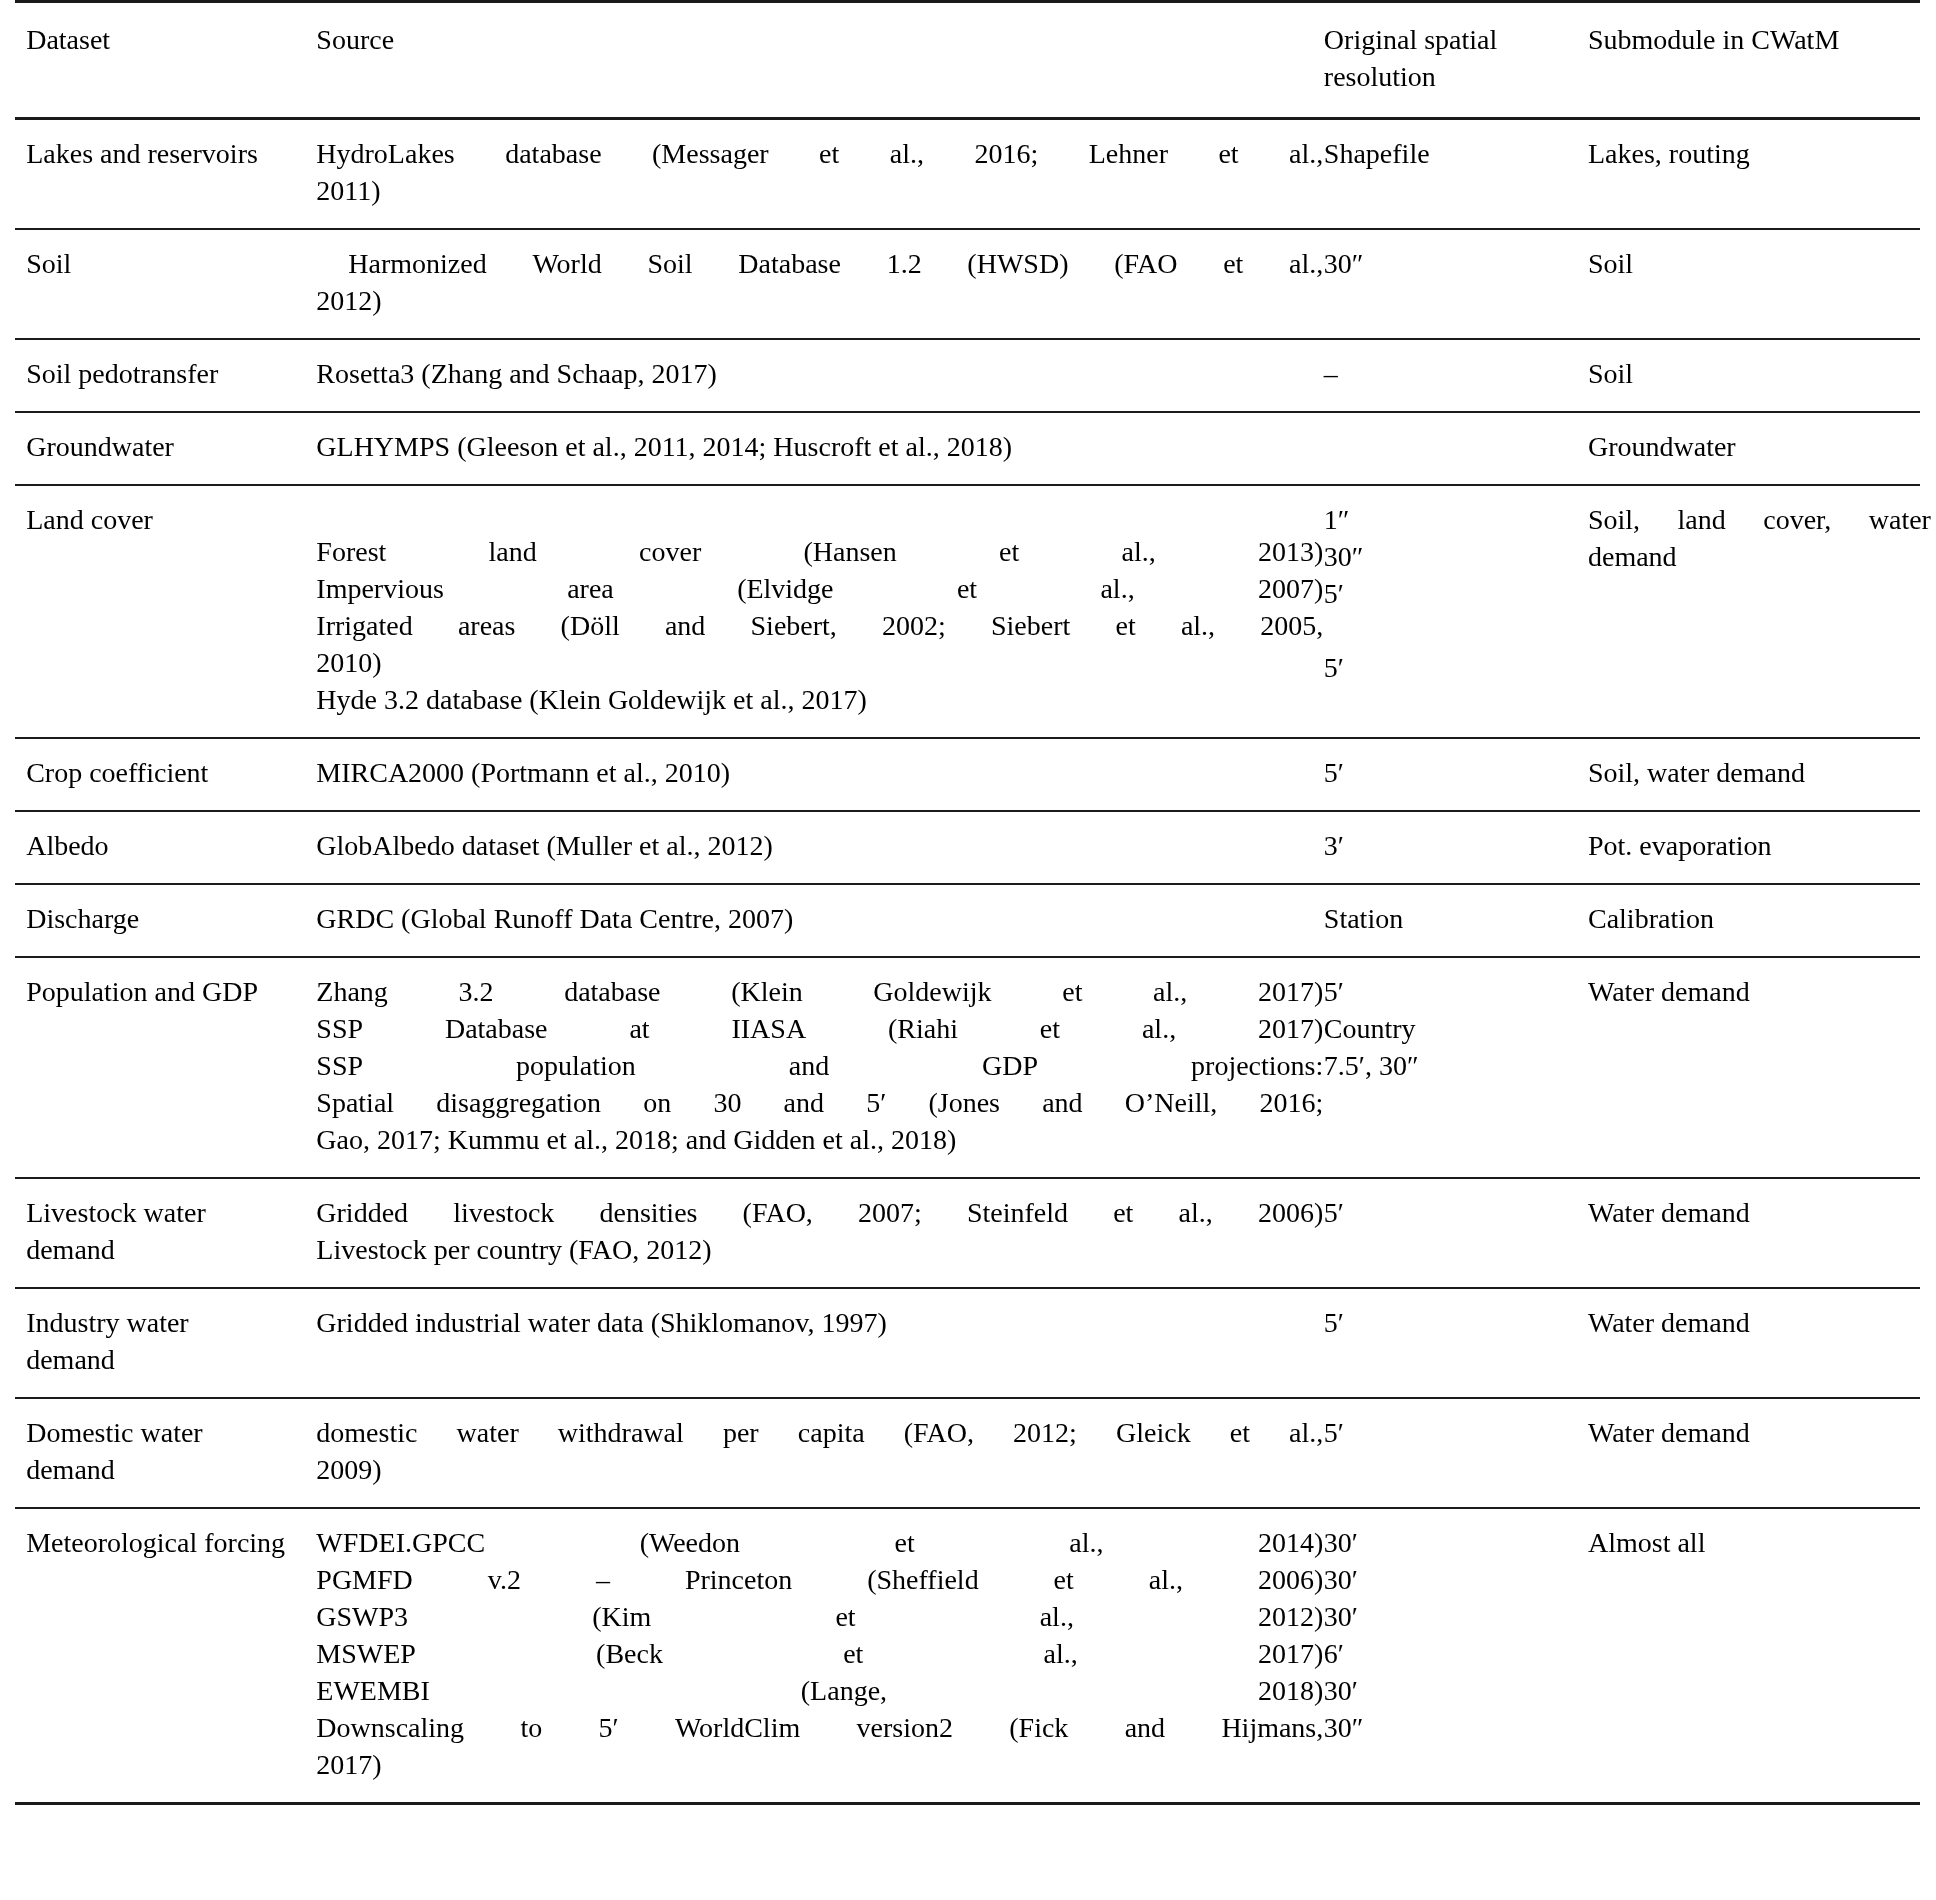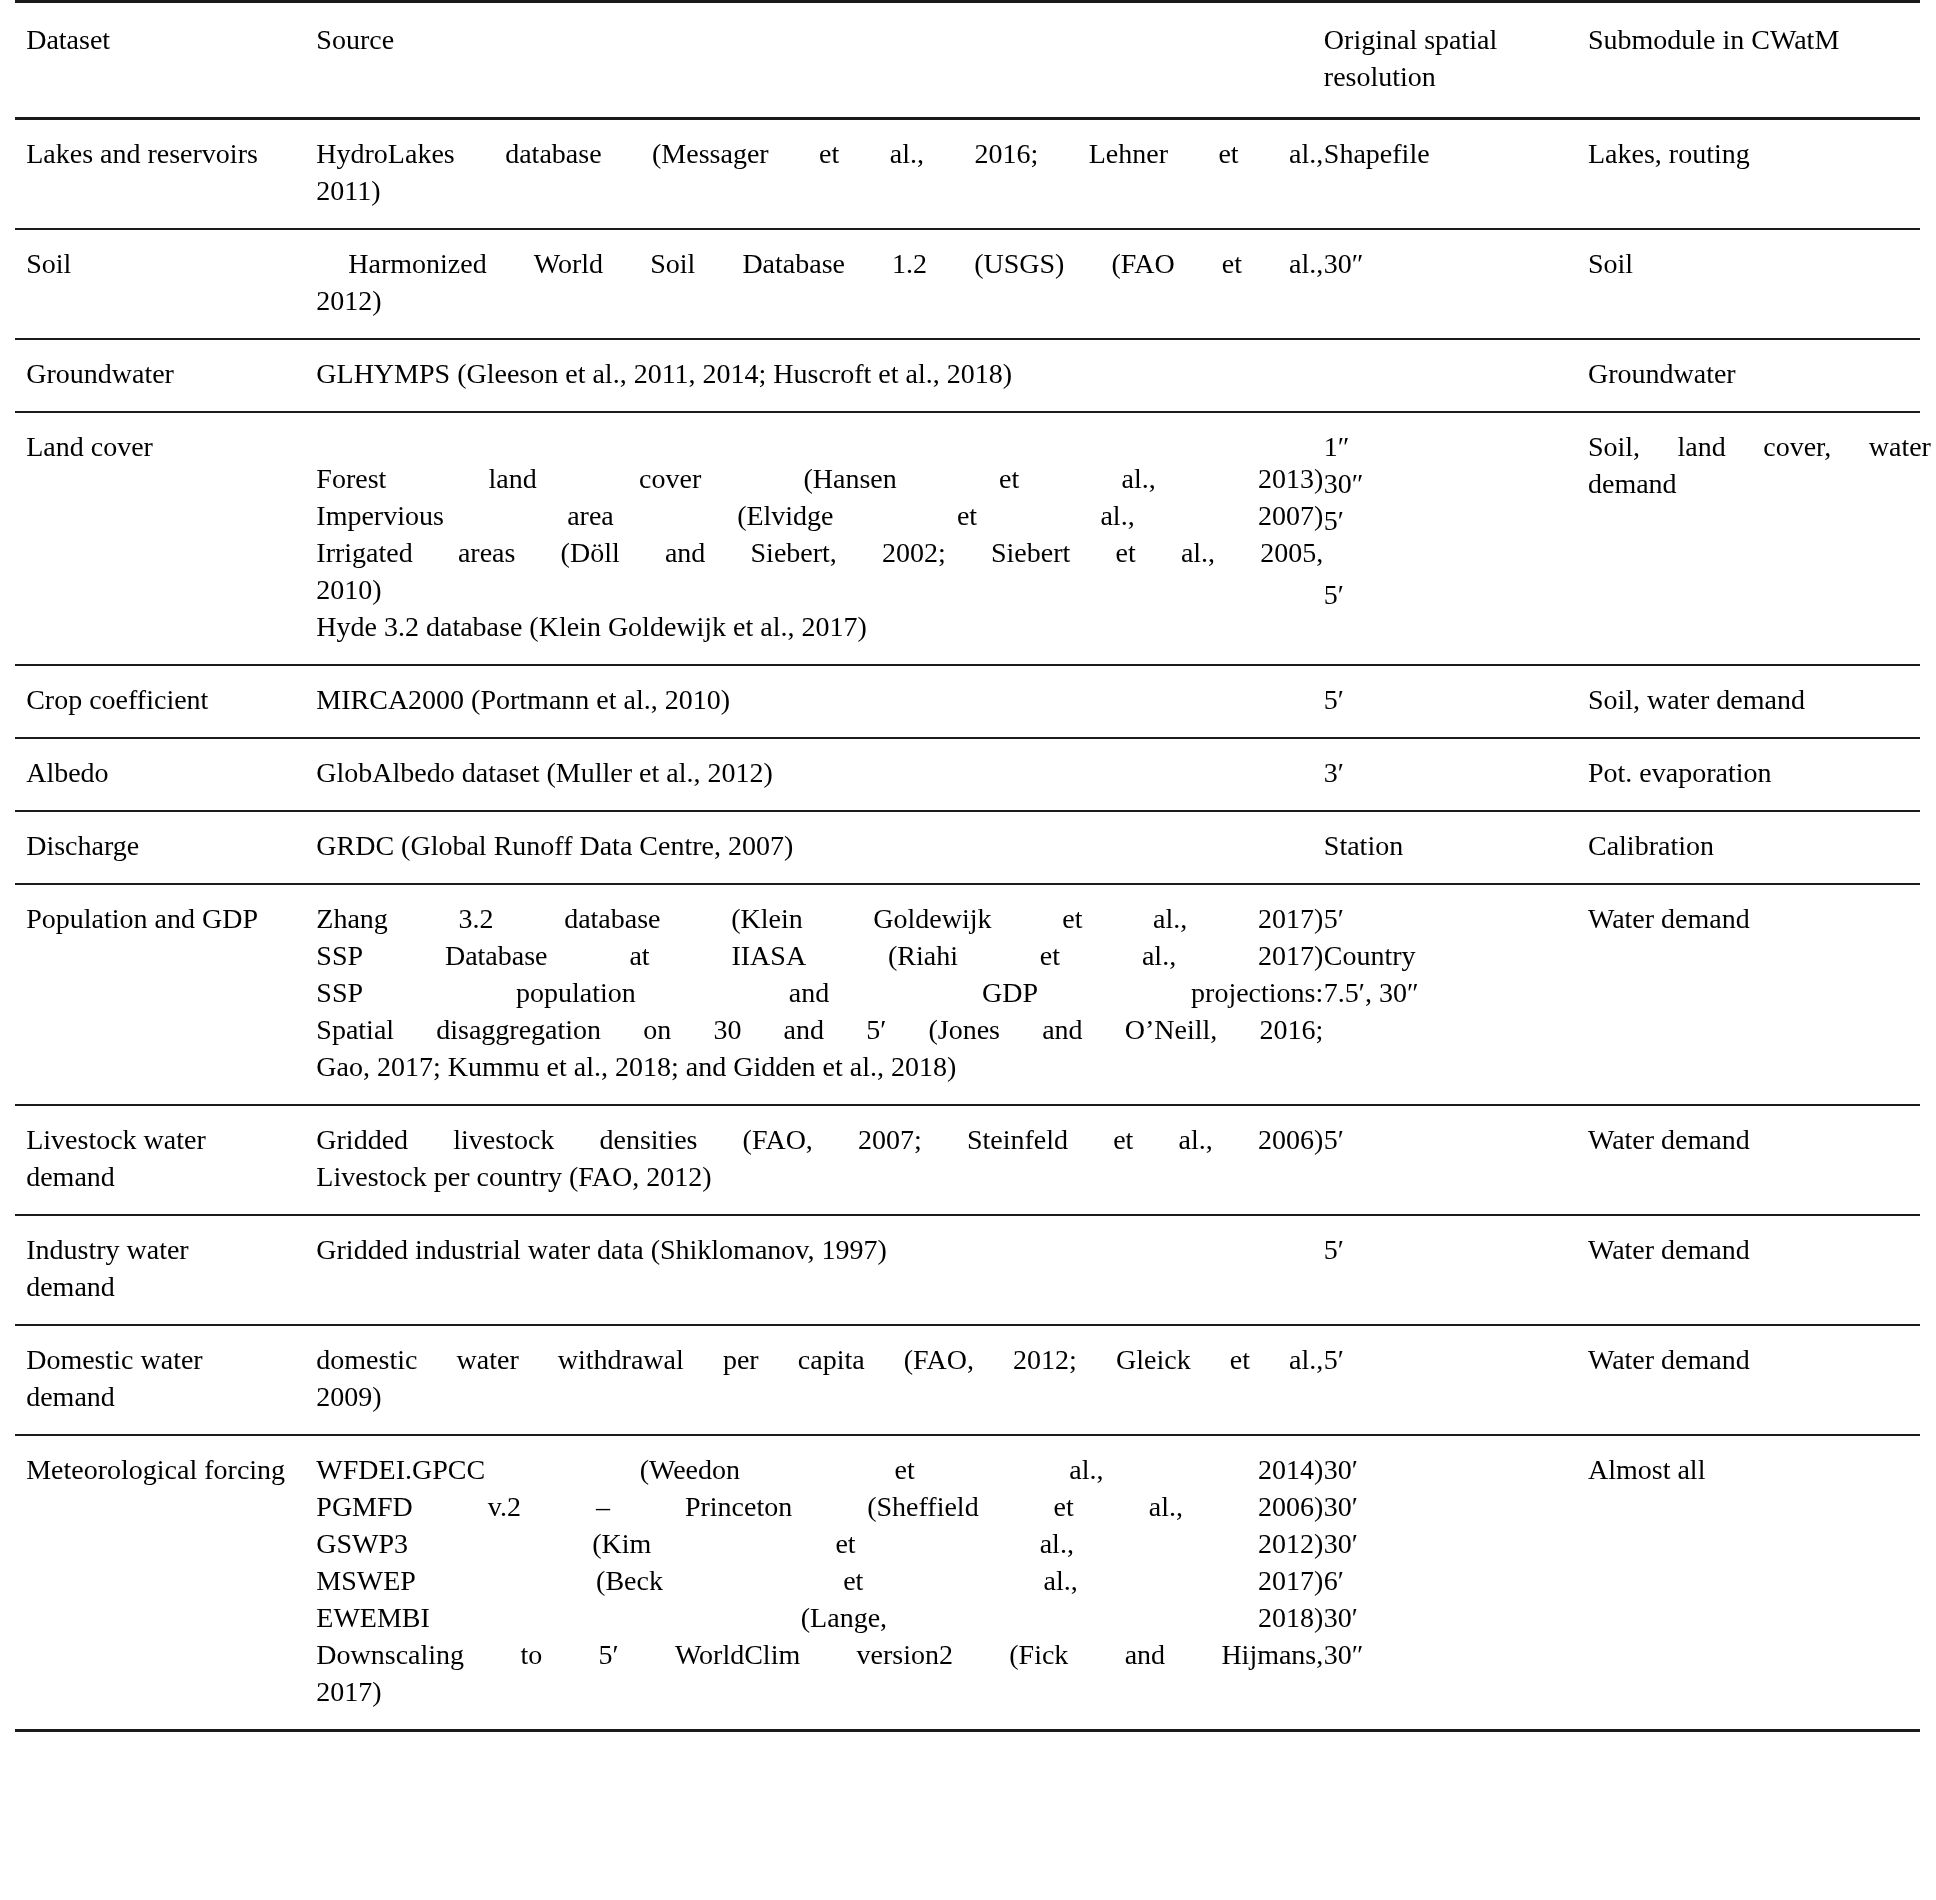--- a/index.html
+++ b/index.html
@@ -111,29 +111,43 @@
           <td class="cell-dataset">
             <span class="src-line">Soil</span>
           </td>
           <td class="cell-source">
             <span class="src-line just" style="display: flex; justify-content: space-between; width: 1007px;">
               <span style="white-space: pre; margin-left: 32px;">Harmonized</span>
               <span style="white-space: pre;">World</span>
               <span style="white-space: pre;">Soil</span>
               <span style="white-space: pre;">Database</span>
               <span style="white-space: pre;">1.2</span>
-              <span style="white-space: pre;">(USGS)</span>
+              <span style="white-space: pre;">(HWSD)</span>
               <span style="white-space: pre;">(FAO</span>
               <span style="white-space: pre;">et</span>
               <span style="white-space: pre;">al.,</span>
             </span>
             <span class="src-line">2012)</span>
           </td>
           <td class="cell-res">
             <span class="res-line">30″</span>
+          </td>
+          <td class="cell-submodule">
+            <span class="sub-line">Soil</span>
+          </td>
+        </tr>
+        <tr class="body-row">
+          <td class="cell-dataset">
+            <span class="src-line">Soil pedotransfer</span>
+          </td>
+          <td class="cell-source">
+            <span class="src-line">Rosetta3 (Zhang and Schaap, 2017)</span>
+          </td>
+          <td class="cell-res">
+            <span class="res-line">–</span>
           </td>
           <td class="cell-submodule">
             <span class="sub-line">Soil</span>
           </td>
         </tr>
         <tr class="body-row">
           <td class="cell-dataset">
             <span class="src-line">Groundwater</span>
           </td>
           <td class="cell-source">

